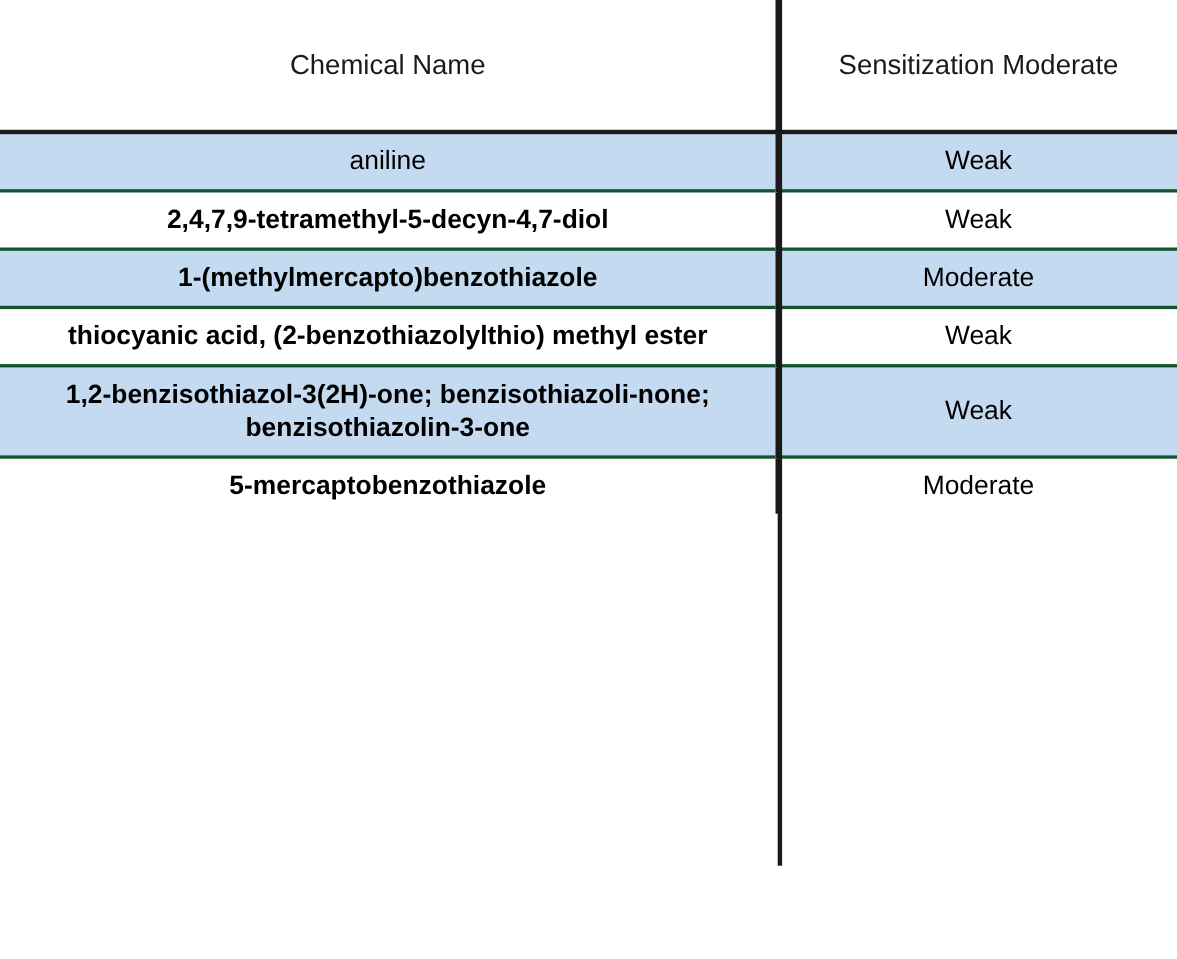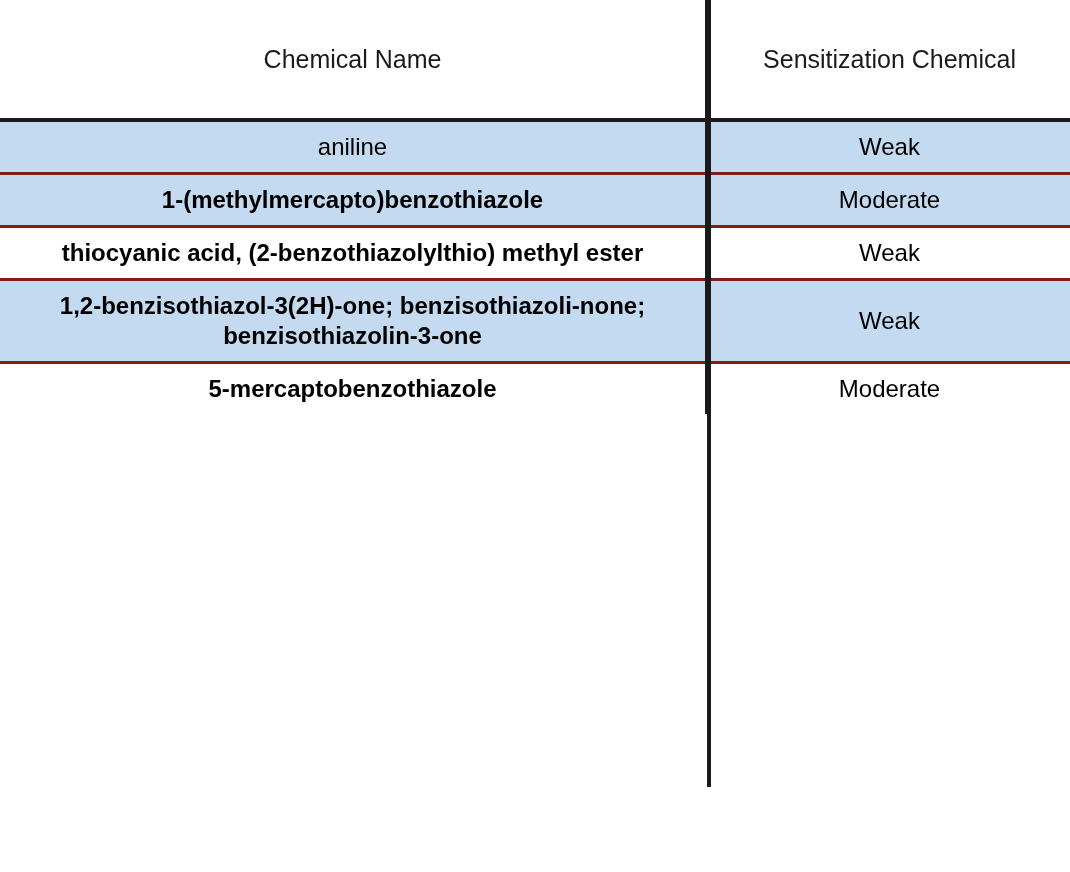--- a/index.html
+++ b/index.html
@@ -47,21 +47,21 @@
     border-bottom: 4px solid #1a1a1a;
   }
 
   tbody td {
     font-size: 24px;
     line-height: 1.25;
     text-align: center;
     vertical-align: middle;
     padding: 10px 16px;
     box-sizing: border-box;
-    border-bottom: 3px solid #7f1d1d;
+    border-bottom: 3px solid #14532d;
   }
   tbody td.cell-name {
     border-right: 4px solid #1a1a1a;
     font-weight: bold;
   }
   tbody td.cell-potency {
     font-weight: normal;
   }
   tbody tr.row-shaded td {
     background: #c3daf0;
@@ -92,26 +92,30 @@
 
 <div class="table-wrap">
   <table class="data-table">
     <colgroup>
       <col class="col-name">
       <col class="col-potency">
     </colgroup>
     <thead>
       <tr>
         <th class="th-name">Chemical Name</th>
-        <th class="th-potency">Sensitization Chemical</th>
+        <th class="th-potency">Sensitization Moderate</th>
       </tr>
     </thead>
     <tbody>
       <tr class="row-shaded first-row">
         <td class="cell-name">aniline</td>
+        <td class="cell-potency">Weak</td>
+      </tr>
+      <tr class="row-plain">
+        <td class="cell-name">2,4,7,9-tetramethyl-5-decyn-4,7-diol</td>
         <td class="cell-potency">Weak</td>
       </tr>
       <tr class="row-shaded">
         <td class="cell-name">1-(methylmercapto)benzothiazole</td>
         <td class="cell-potency">Moderate</td>
       </tr>
       <tr class="row-plain">
         <td class="cell-name">thiocyanic acid, (2-benzothiazolylthio) methyl ester</td>
         <td class="cell-potency">Weak</td>
       </tr>

